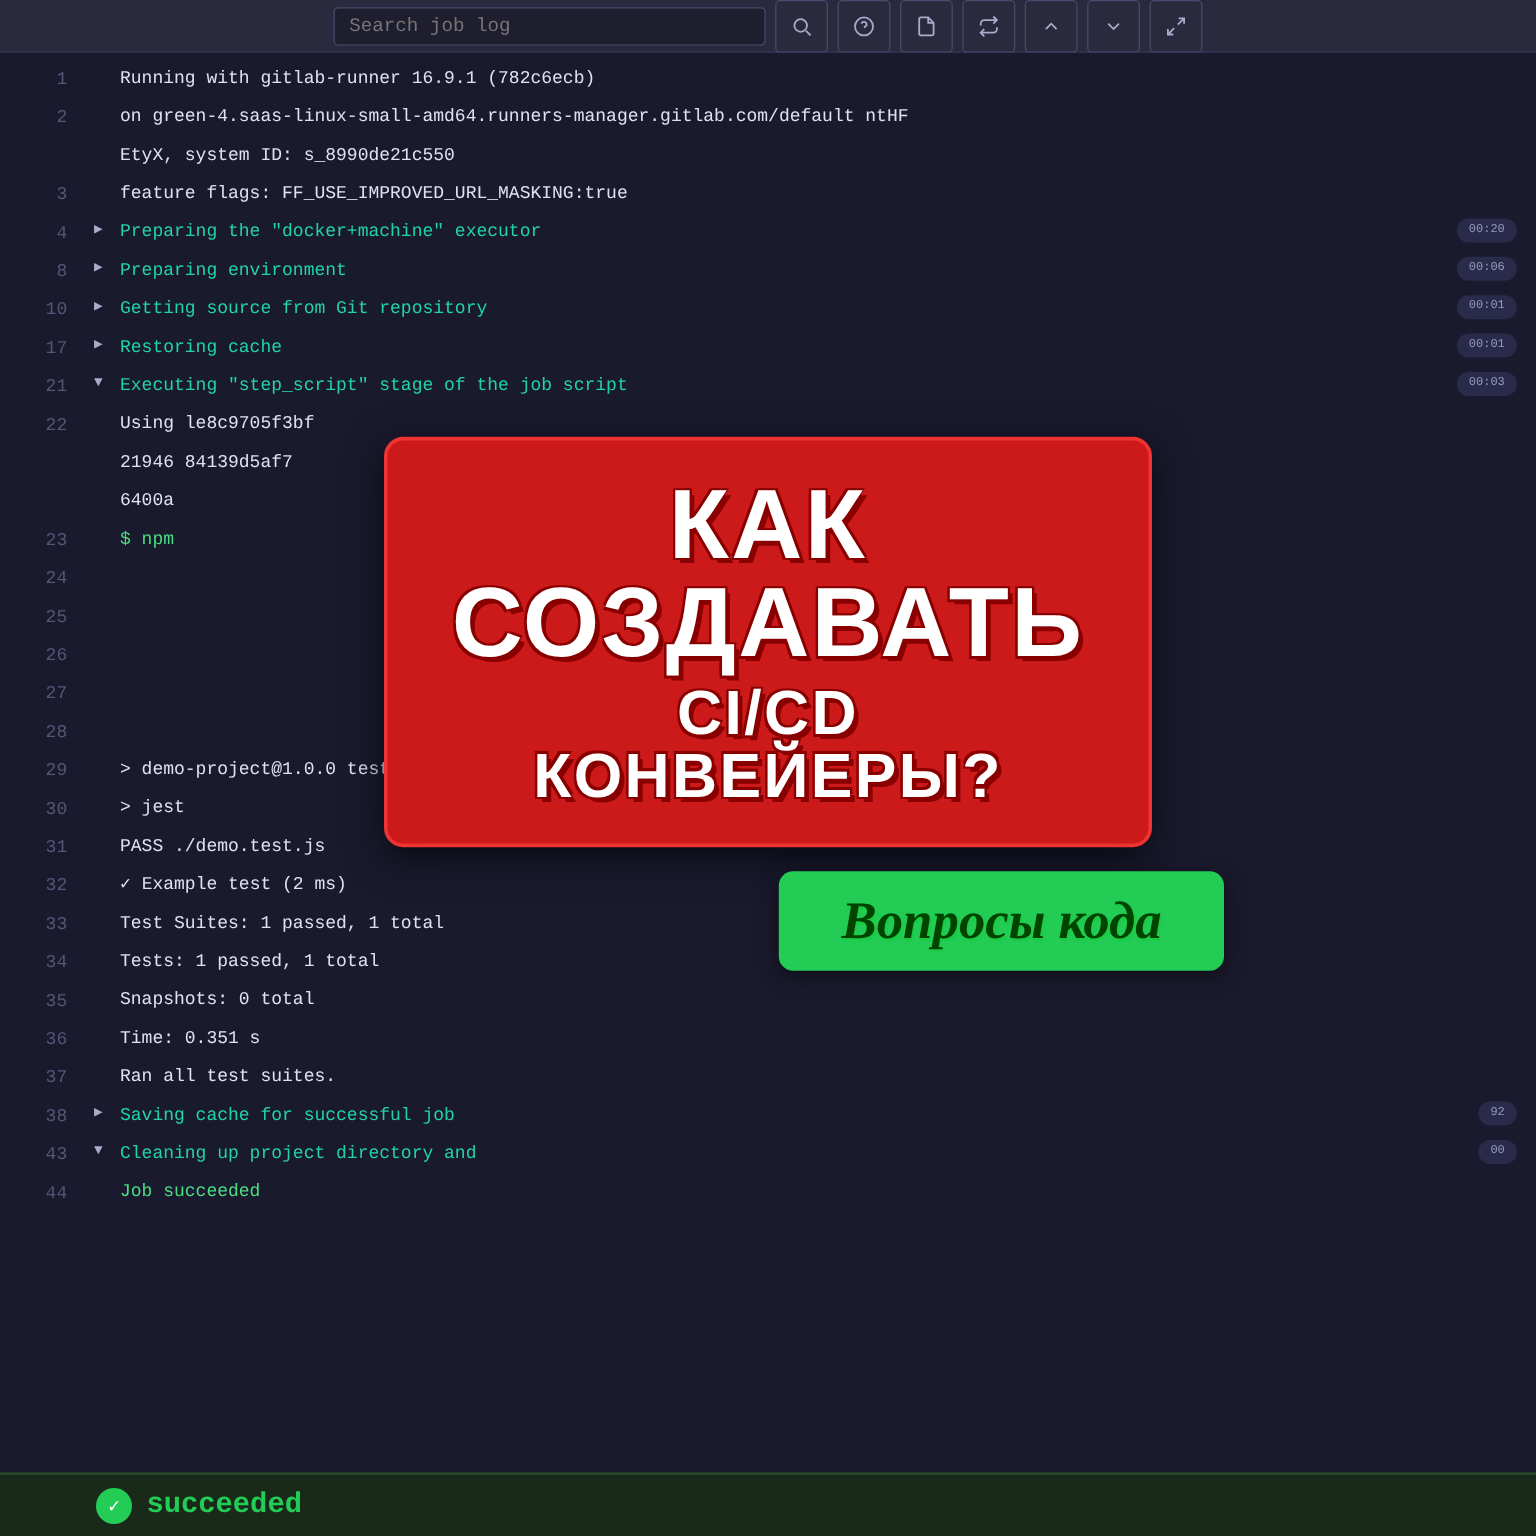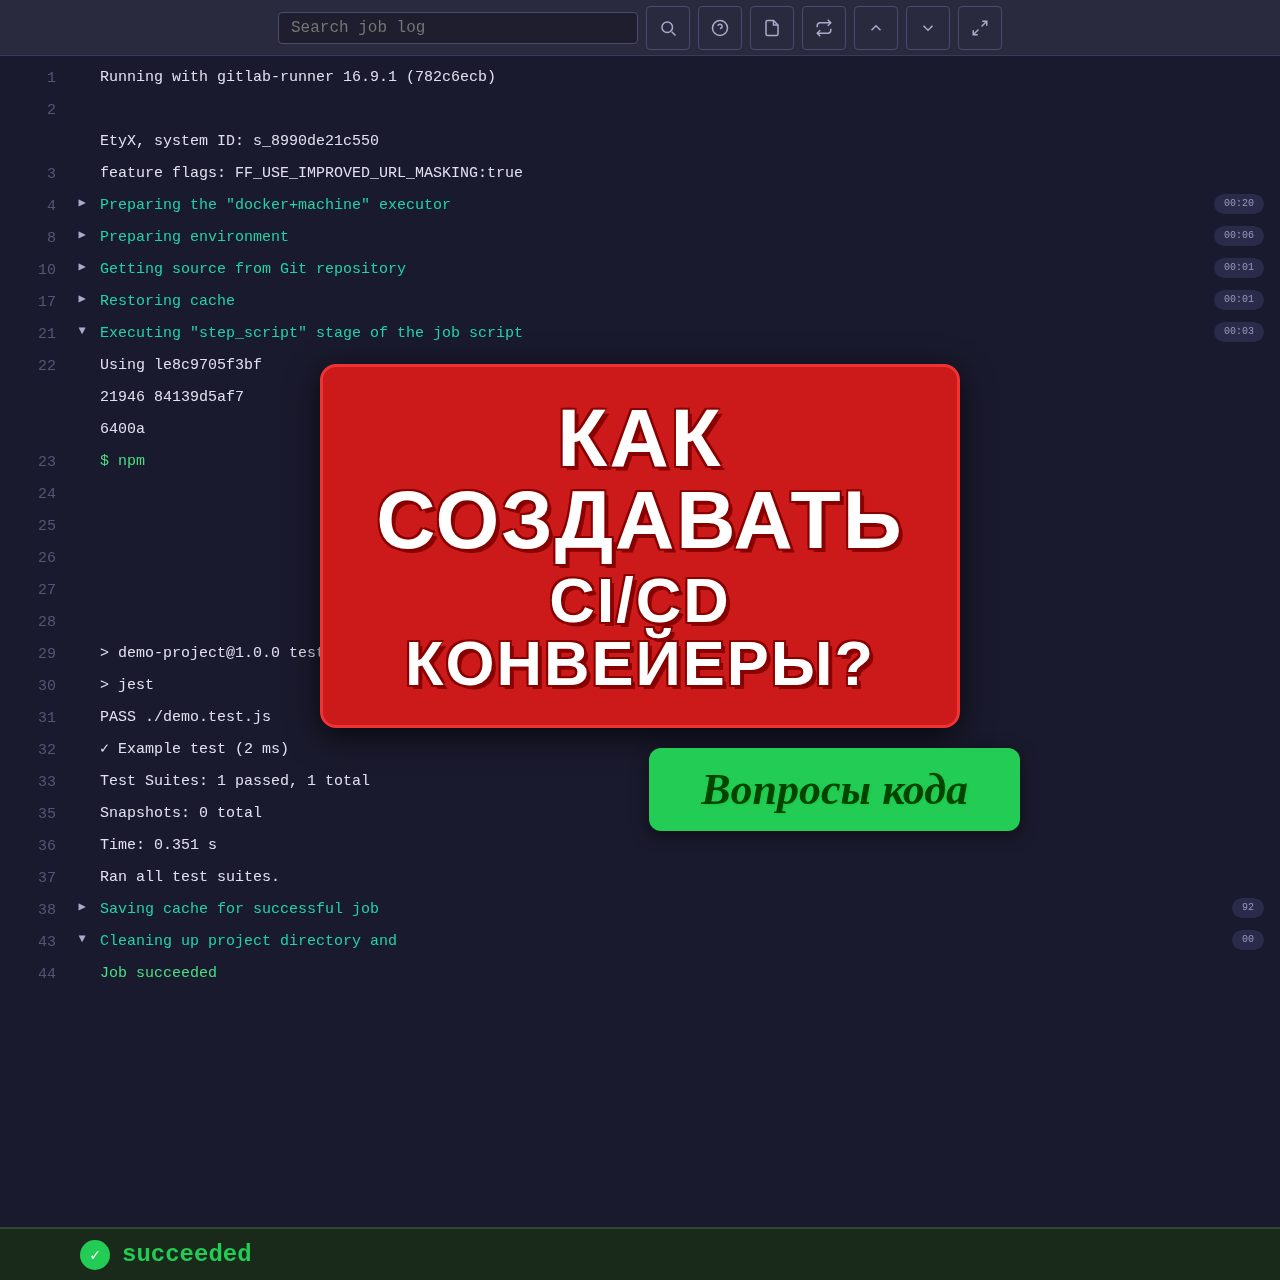--- a/index.html
+++ b/index.html
@@ -8,21 +8,21 @@
       height: 1280px;
       background: #1e1e2e;
       font-family: 'Courier New', Courier, monospace;
       overflow: hidden;
       position: relative;
     }
 
     
     #toolbar {
       background: #2a2a3e;
-      height: 56px;
+      height: 44px;
       display: flex;
       align-items: center;
       justify-content: center;
       gap: 8px;
       padding: 0 20px;
       border-bottom: 1px solid #3a3a5e;
     }
 
     #search-box {
       display: flex;
@@ -158,21 +158,21 @@
       color: #ffffff;
       text-shadow: 4px 4px 0 #880000, -2px -2px 0 #880000, 2px -2px 0 #880000, -2px 2px 0 #880000;
       letter-spacing: 2px;
       line-height: 1;
       display: block;
     }
 
     #red-banner .line2 {
       font-family: 'Arial Black', Arial, sans-serif;
       font-weight: 900;
-      font-size: 63px;
+      font-size: 52px;
       color: #ffffff;
       text-shadow: 4px 4px 0 #880000, -2px -2px 0 #880000, 2px -2px 0 #880000, -2px 2px 0 #880000;
       letter-spacing: 2px;
       line-height: 1;
       display: block;
       margin-top: 8px;
     }
 
     #green-badge {
       background: #22cc55;
@@ -286,20 +286,21 @@
 
   <div class="log-line">
     <span class="line-num">1</span>
     <span class="no-expand"></span>
     <span class="log-content white-text">Running with gitlab-runner 16.9.1 (782c6ecb)</span>
   </div>
 
   <div class="log-line">
     <span class="line-num">2</span>
     <span class="no-expand"></span>
+    <span class="log-content white-text">  on green-4.saas-linux-small-amd64.runners-manager.gitlab.com/default ntHF</span>
   </div>
 
   <div class="log-line">
     <span class="line-num"></span>
     <span class="no-expand"></span>
     <span class="log-content white-text">  EtyX, system ID: s_8990de21c550</span>
   </div>
 
   <div class="log-line">
     <span class="line-num">3</span>
@@ -413,20 +414,25 @@
     <span class="no-expand"></span>
     <span class="log-content white-text">  ✓ Example test (2 ms)</span>
   </div>
 
   <div class="log-line">
     <span class="line-num">33</span>
     <span class="no-expand"></span>
     <span class="log-content white-text">Test Suites:  1 passed, 1 total</span>
   </div>
 
+  <div class="log-line">
+    <span class="line-num">34</span>
+    <span class="no-expand"></span>
+    <span class="log-content white-text">Tests:        1 passed, 1 total</span>
+  </div>
 
   <div class="log-line">
     <span class="line-num">35</span>
     <span class="no-expand"></span>
     <span class="log-content white-text">Snapshots:    0 total</span>
   </div>
 
   <div class="log-line">
     <span class="line-num">36</span>
     <span class="no-expand"></span>

